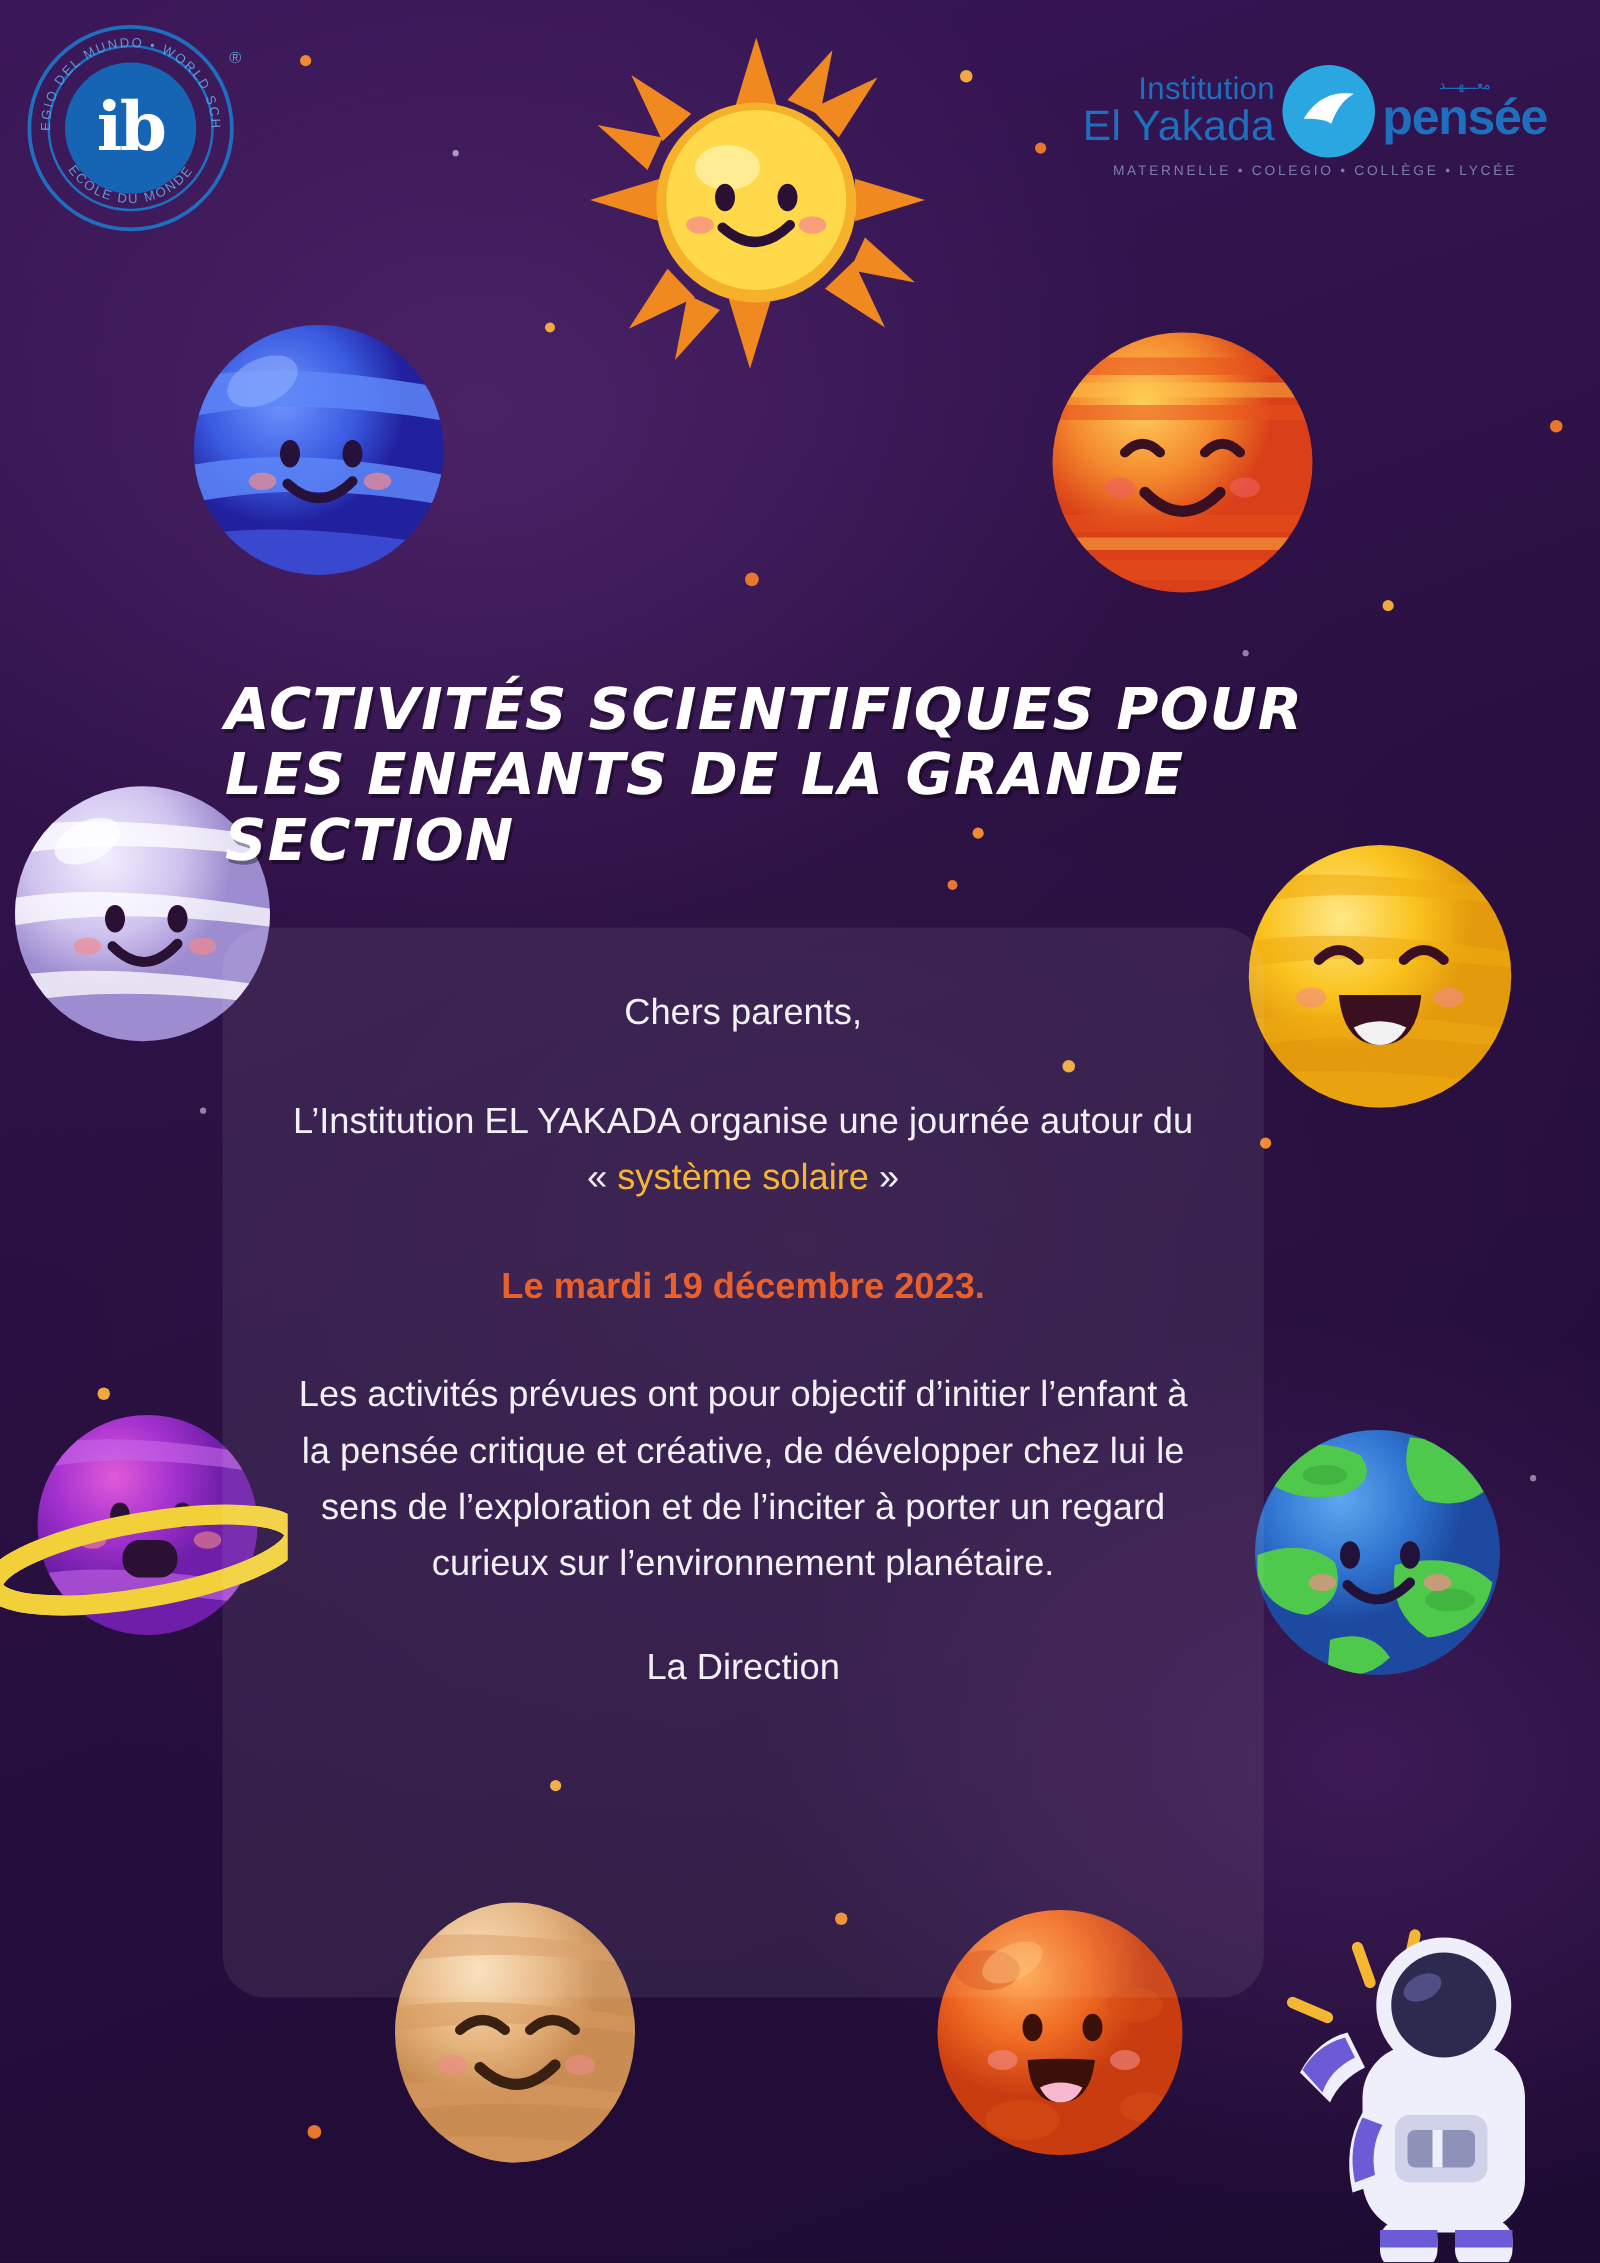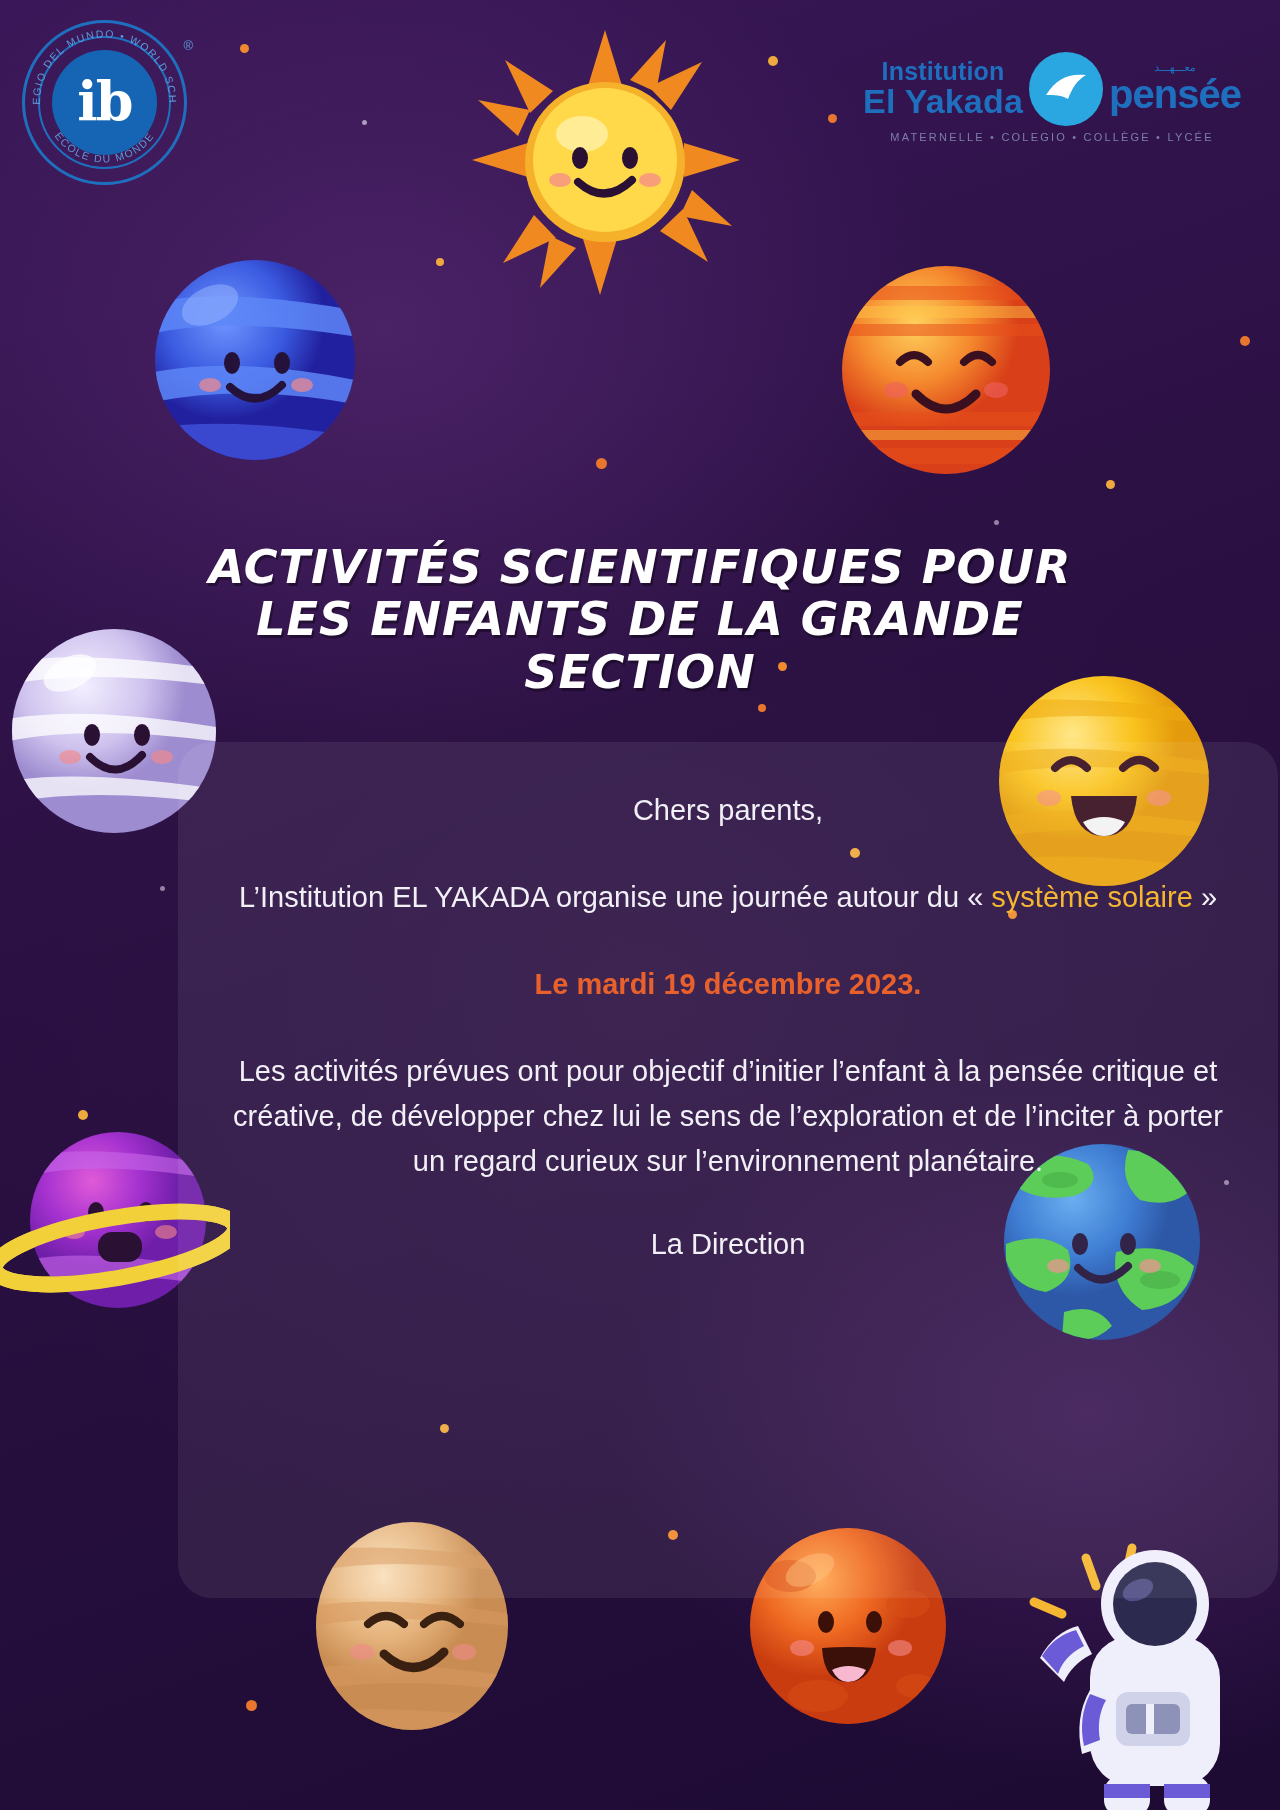--- a/index.html
+++ b/index.html
@@ -94,24 +94,24 @@
     width: 400px;
     text-align: center;
   }
   .ey-top {
     display: flex;
     align-items: center;
     justify-content: center;
     gap: 6px;
   }
   .ey-latin {
-    text-align: center;
+    text-align: right;
     line-height: 1.02;
     color: #1f6fbf;
-    font-weight: bold;
+    font-weight: normal;
   }
   .ey-latin .l1 { font-size: 25px; letter-spacing: .2px; }
   .ey-latin .l2 { font-size: 34px; letter-spacing: .2px; }
   .ey-bird {
     width: 74px;
     height: 74px;
     border-radius: 50%;
     background: #2aa7e0;
     display: flex;
     align-items: center;
@@ -145,39 +145,39 @@
     letter-spacing: 2.2px;
     margin-top: 5px;
   }
 
   
   .title {
     position: absolute;
     left: 0;
     right: 0;
     top: 510px;
-    text-align: center;
+    text-align: left;
     color: #ffffff;
     font-family: "DejaVu Sans", sans-serif;
     font-weight: bold;
     font-style: italic;
     font-size: 46px;
     line-height: 1.14;
     letter-spacing: 1px;
     text-transform: uppercase;
     padding: 0 180px;
     text-shadow: 2px 3px 0 rgba(0,0,0,.35);
   }
 
   
   .card {
     position: absolute;
     left: 178px;
     top: 742px;
-    width: 1100px;
+    width: 833px;
     height: 856px;
     background: rgba(255,255,255,0.075);
     border-radius: 34px;
   }
   .card-inner {
     position: absolute;
     left: 0;
     right: 0;
     top: 46px;
     text-align: center;

